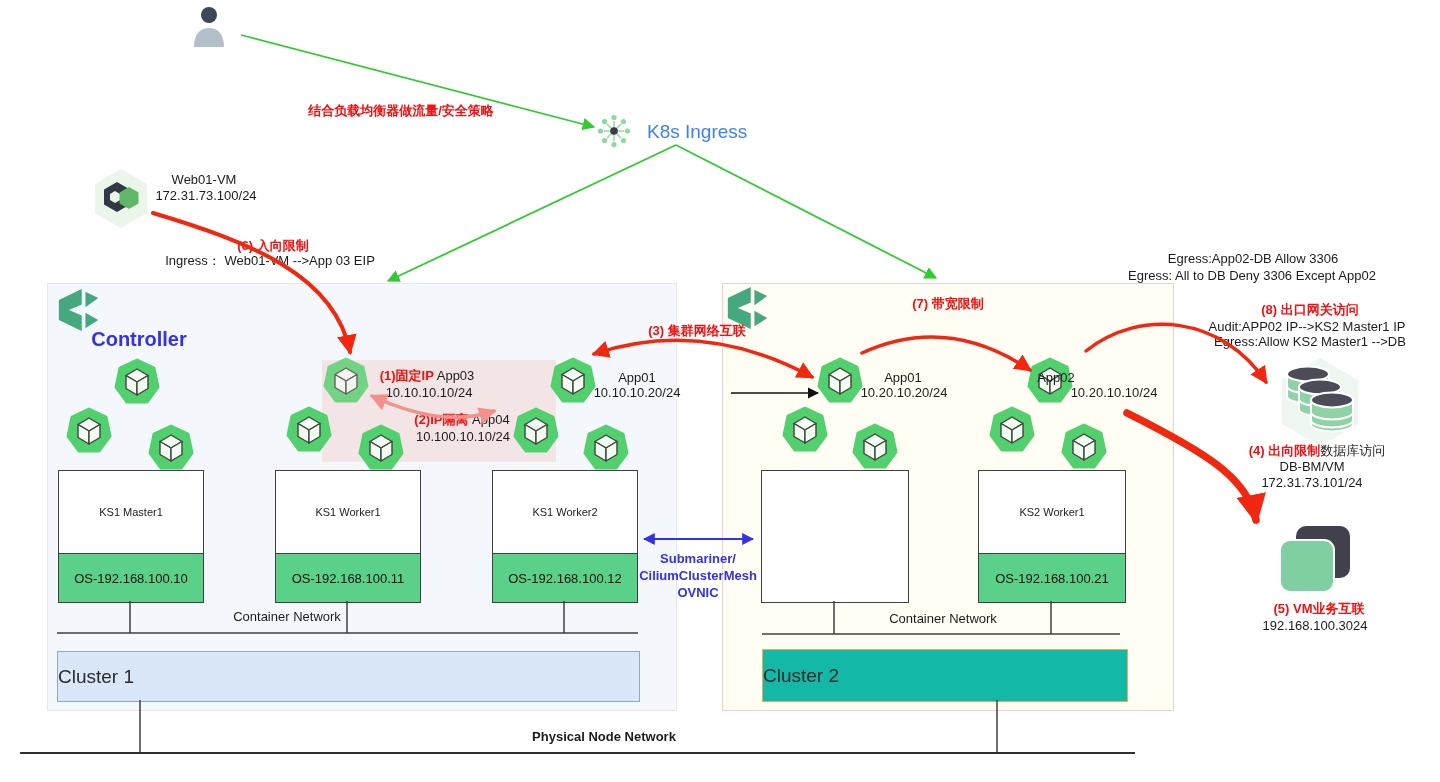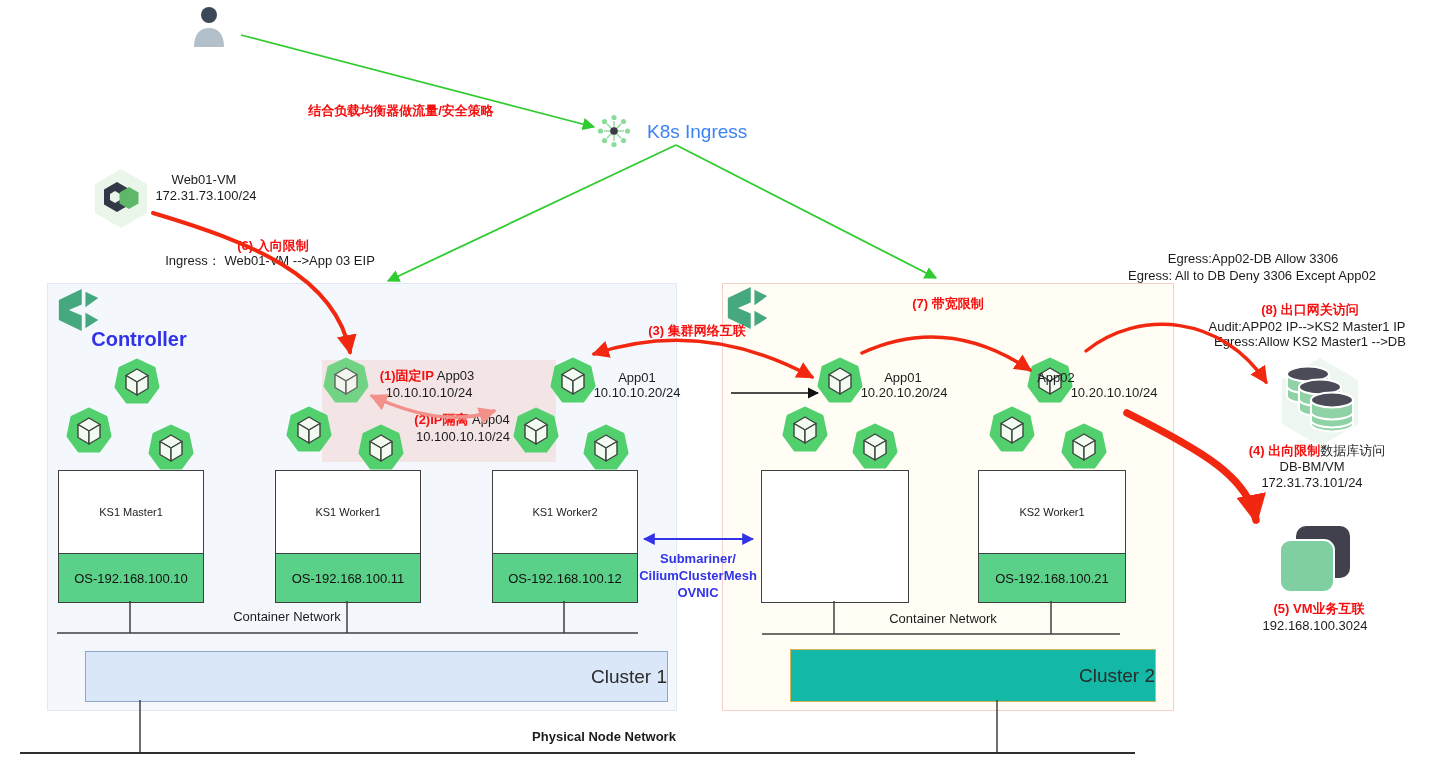--- a/index.html
+++ b/index.html
@@ -15,22 +15,22 @@
   .cluster{position:absolute;z-index:1;}
   #cluster1{left:47px;top:283px;width:628px;height:426px;background:#f4f8fd;border:1px solid #e2e9f4;}
   #cluster2{left:722px;top:283px;width:450px;height:426px;background:#fffdf4;border:1px solid #f5cfcb;}
   #pinkzone{left:322px;top:360px;width:234px;height:102px;background:rgba(242,160,150,0.22);z-index:2;}
   .nodebox{position:absolute;z-index:3;border:1.5px solid #3f3f3f;background:#fff;
            display:flex;flex-direction:column;width:144px;height:131px;}
   .nodebox .nname{flex:0 0 82px;display:flex;align-items:center;justify-content:center;
            font-size:11px;color:#222;}
   .nodebox .nos{flex:1;display:flex;align-items:center;justify-content:center;
            background:#5bd089;border-top:1.5px solid #3f3f3f;font-size:13px;color:#111;}
-  .banner{position:absolute;z-index:3;display:flex;align-items:center;justify-content:flex-end;
-          font-size:19px;color:#2b2b2b;margin-left:28px;}
+  .banner{position:absolute;z-index:3;display:flex;align-items:center;justify-content:flex-start;
+          font-size:19px;color:#2b2b2b;}
   #banner1{left:57px;top:651px;width:581px;height:49px;background:#d9e7f8;border:1px solid #8fa8c8;}
   #banner2{left:762px;top:649px;width:364px;height:51px;background:#14b8a6;border:1px solid #d6b656;}
   .pod{position:absolute;width:48px;height:48px;z-index:4;}
   .icon{position:absolute;z-index:4;}
   #arrows{position:absolute;left:0;top:0;z-index:6;pointer-events:none;}
 </style>
 </head>
 <body>
 
 <div id="canvas">

